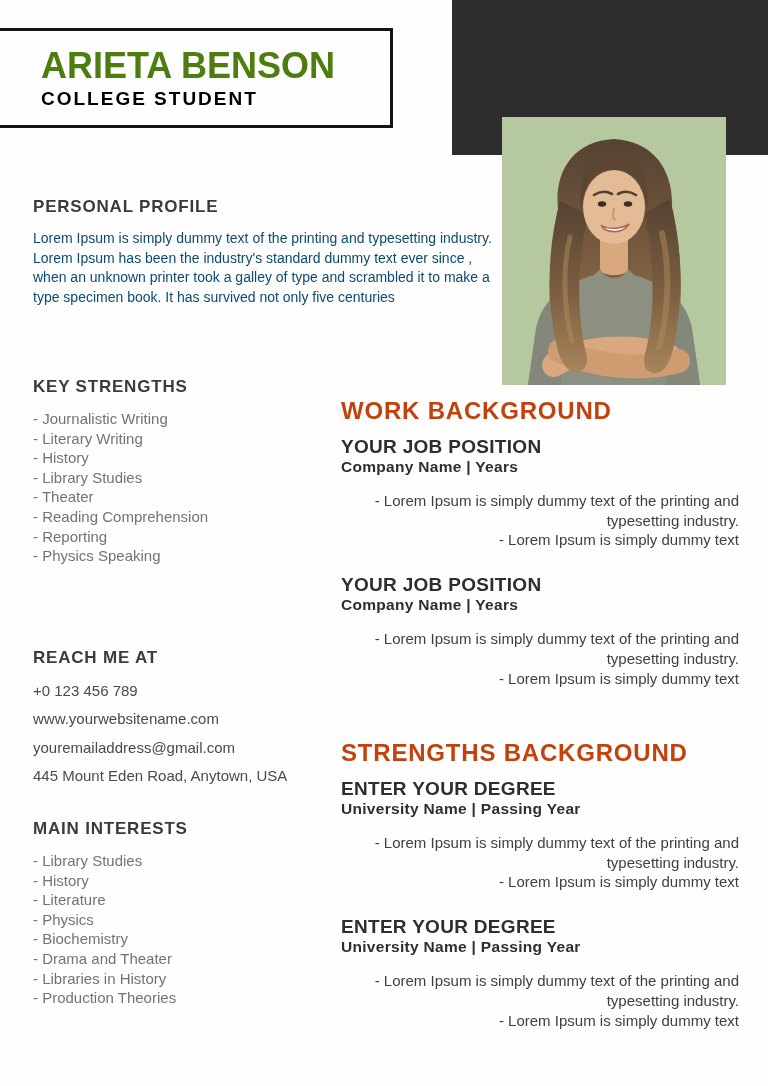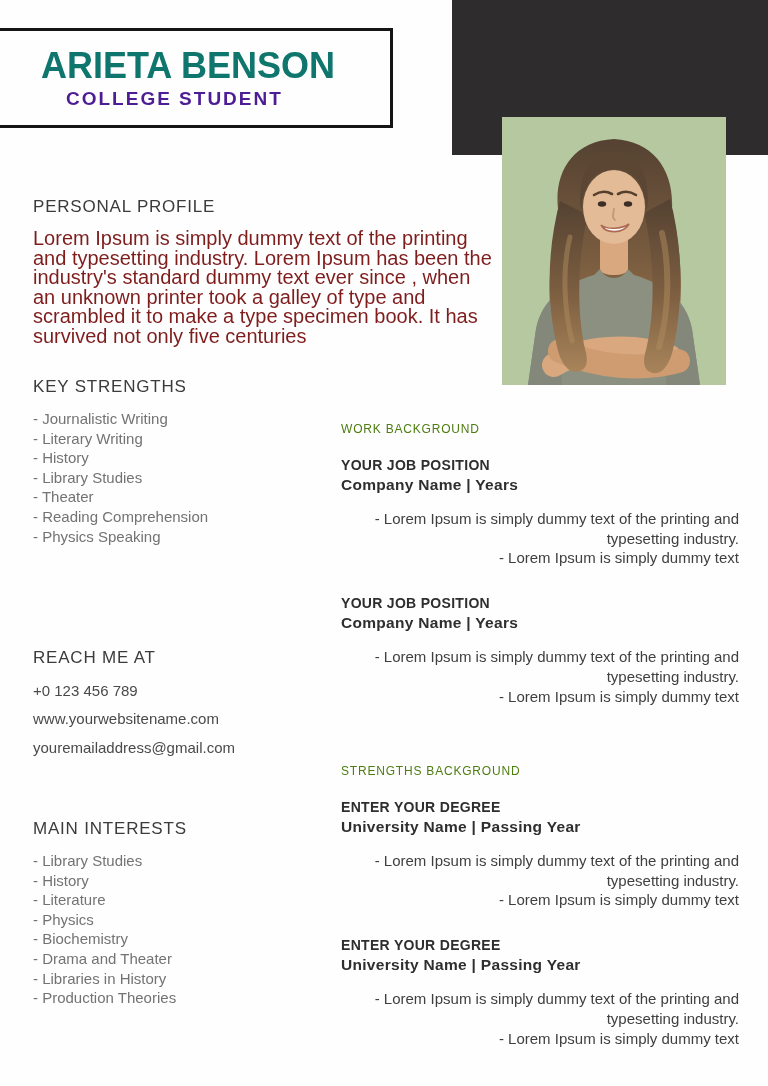--- a/index.html
+++ b/index.html
@@ -39,49 +39,48 @@
     border: 3px solid #151515;
     background: #fefefe;
     display: flex;
     flex-direction: column;
     justify-content: center;
     padding-left: 50px;
   }
   .person-name {
     font-size: 36px;
     font-weight: bold;
-    color: #0f766e;
+    color: #4d7c0f;
     letter-spacing: 0px;
     line-height: 38px;
     white-space: nowrap;
   }
   .person-title {
     font-size: 19px;
     font-weight: bold;
-    color: #4c1d95;
+    color: #000000;
     letter-spacing: 2px;
     margin-top: 3px;
     white-space: nowrap;
-    margin-left: 25px;
   }
 
   
   .section { position: absolute; }
   .section h2 {
     margin: 0;
     font-size: 17px;
-    font-weight: normal;
+    font-weight: bold;
     color: #3b3b3b;
     letter-spacing: 0.8px;
     line-height: 22px;
   }
   .left-col h2 { margin-bottom: 11px; }
   .body-text {
-    font-size: 20px;
-    color: #7f1d1d;
+    font-size: 14px;
+    color: #0c4a6e;
     line-height: 19.5px;
   }
   .plain-list { list-style: none; margin: 0; padding: 0; }
   .plain-list li {
     font-size: 15px;
     color: #737373;
     line-height: 19.6px;
   }
   .contact-line {
     font-size: 15px;
@@ -93,28 +92,27 @@
   
   .sec-profile   { left: 33px; top: 196px; width: 460px; }
   .sec-strengths { left: 33px; top: 376px; width: 300px; }
   .sec-reach     { left: 33px; top: 647px; width: 320px; }
   .sec-interests { left: 33px; top: 818px; width: 320px; }
 
   
   .sec-work      { left: 341px; top: 400px; width: 398px; }
   .sec-academic  { left: 341px; top: 742px; width: 398px; }
   .right-col h2 {
-    font-size: 12px;
-    color: #4d7c0f;
+    font-size: 24px;
+    color: #c2410c;
     margin-bottom: 15px;
-    margin-top: 18px;
   }
   .entry { margin-bottom: 25px; }
   .entry .entry-position {
-    font-size: 14px;
+    font-size: 19px;
     font-weight: bold;
     color: #2f2e2e;
     line-height: 20px;
     letter-spacing: 0.3px;
   }
   .entry .entry-org {
     font-size: 15.5px;
     font-weight: bold;
     color: #2f2e2e;
     line-height: 20px;
@@ -190,29 +188,31 @@
 
   <div class="section left-col sec-strengths">
     <h2>KEY STRENGTHS</h2>
     <ul class="plain-list">
       <li>- Journalistic Writing</li>
       <li>- Literary Writing</li>
       <li>- History</li>
       <li>- Library Studies</li>
       <li>- Theater</li>
       <li>- Reading Comprehension</li>
+      <li>- Reporting</li>
       <li>- Physics Speaking</li>
     </ul>
   </div>
 
   <div class="section left-col sec-reach">
     <h2>REACH ME AT</h2>
     <div class="contact-line">+0 123 456 789</div>
     <div class="contact-line">www.yourwebsitename.com</div>
     <div class="contact-line">youremailaddress@gmail.com</div>
+    <div class="contact-line">445 Mount Eden Road, Anytown, USA</div>
   </div>
 
   <div class="section left-col sec-interests">
     <h2>MAIN INTERESTS</h2>
     <ul class="plain-list">
       <li>- Library Studies</li>
       <li>- History</li>
       <li>- Literature</li>
       <li>- Physics</li>
       <li>- Biochemistry</li>

